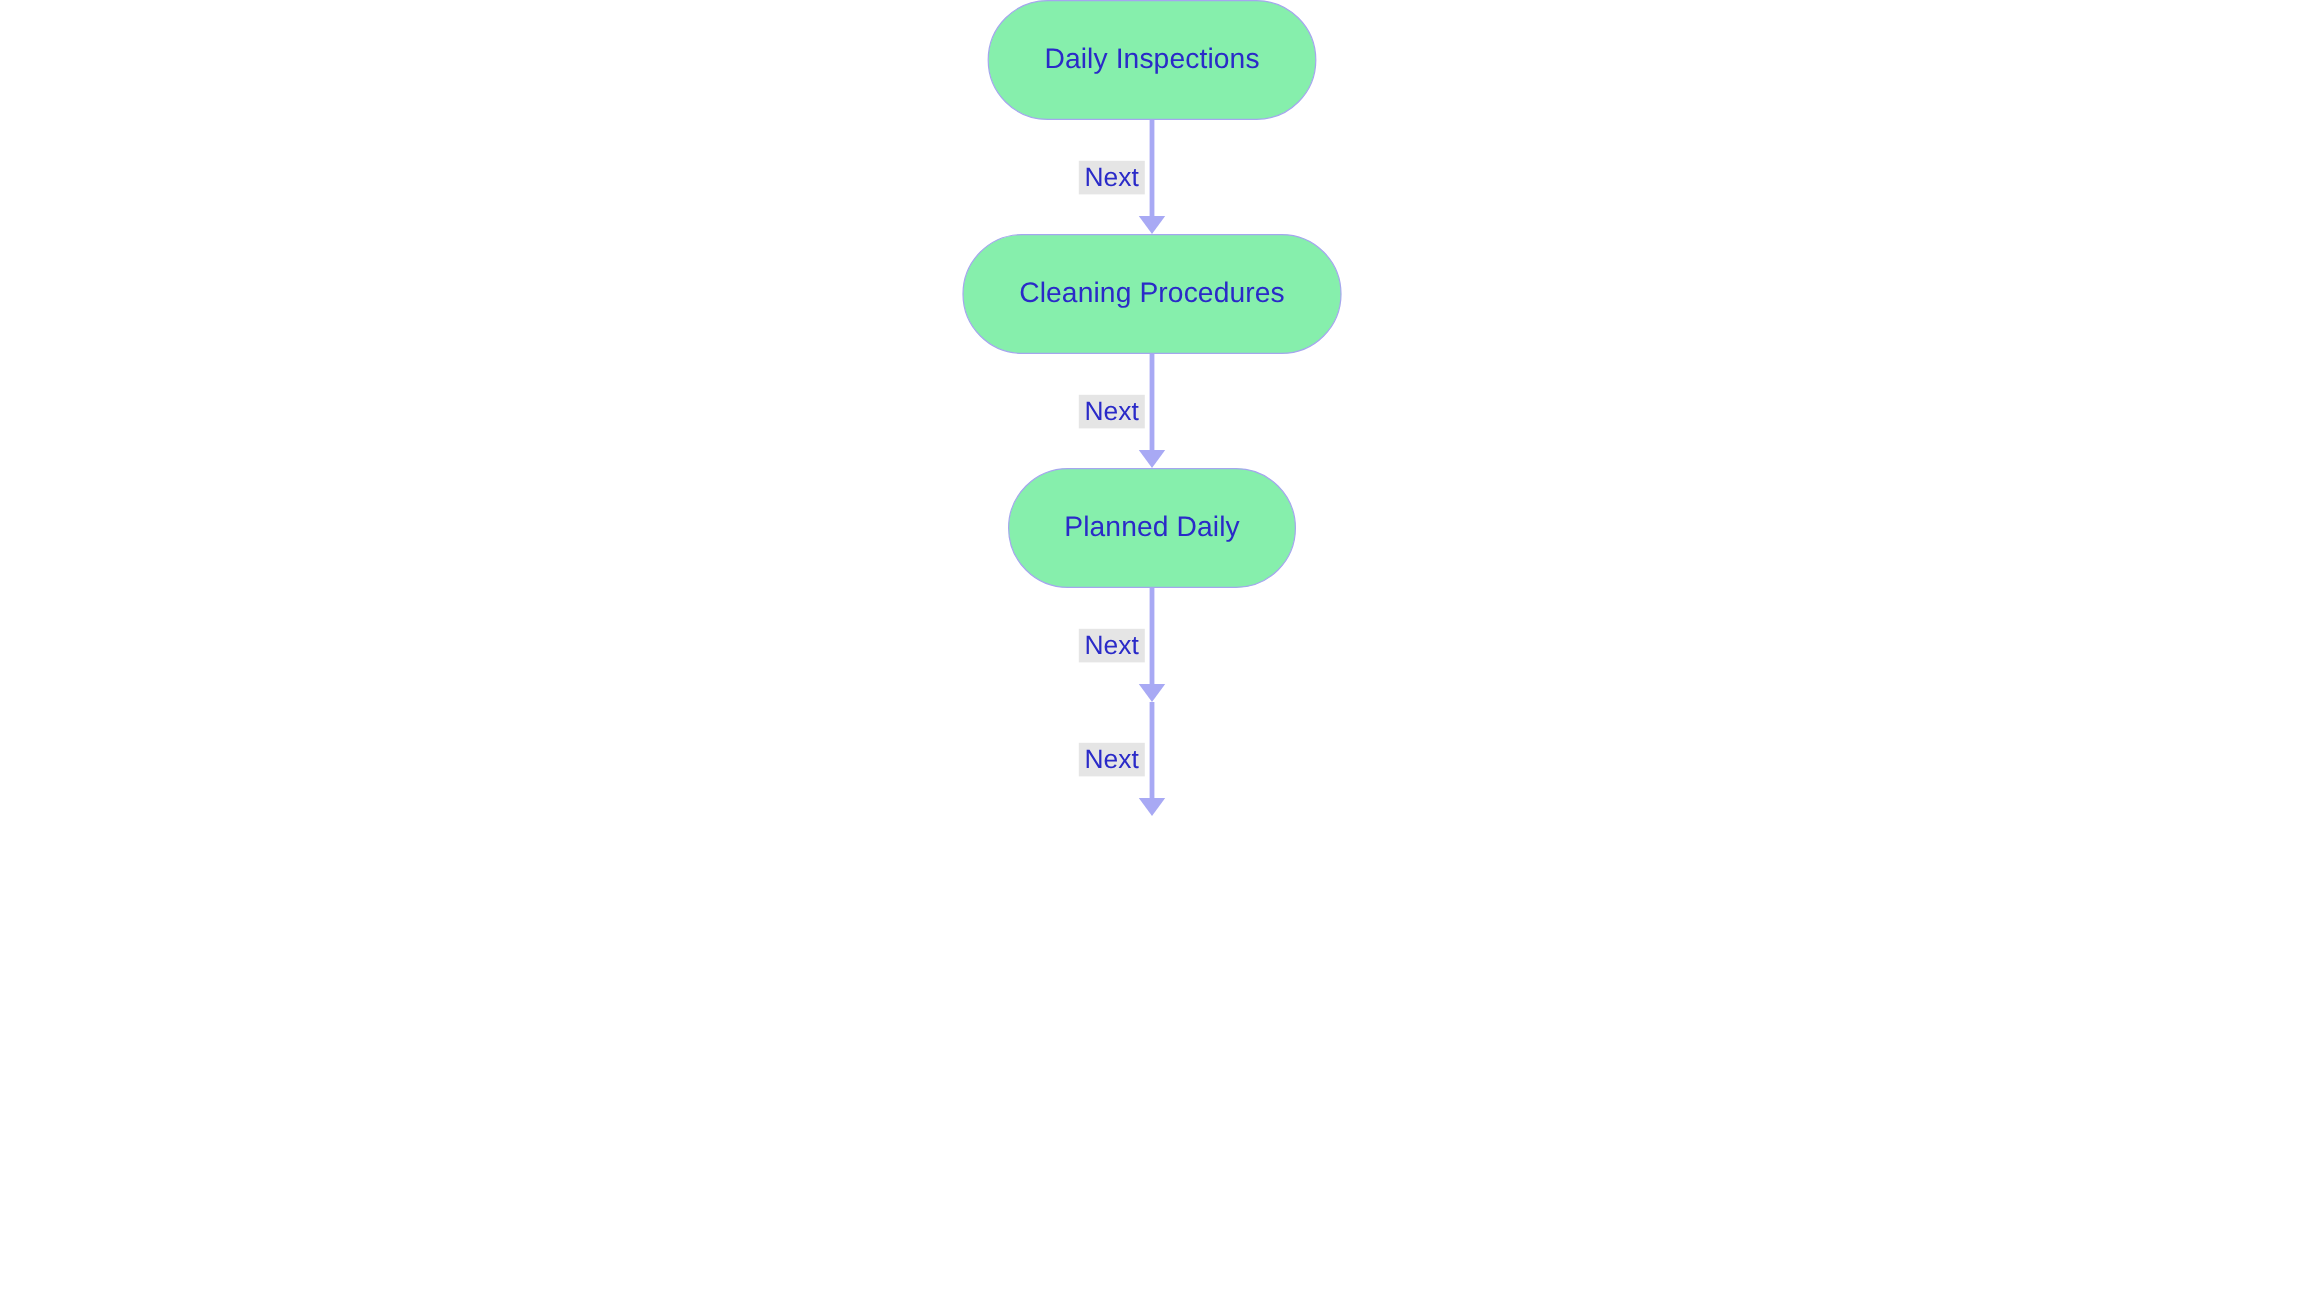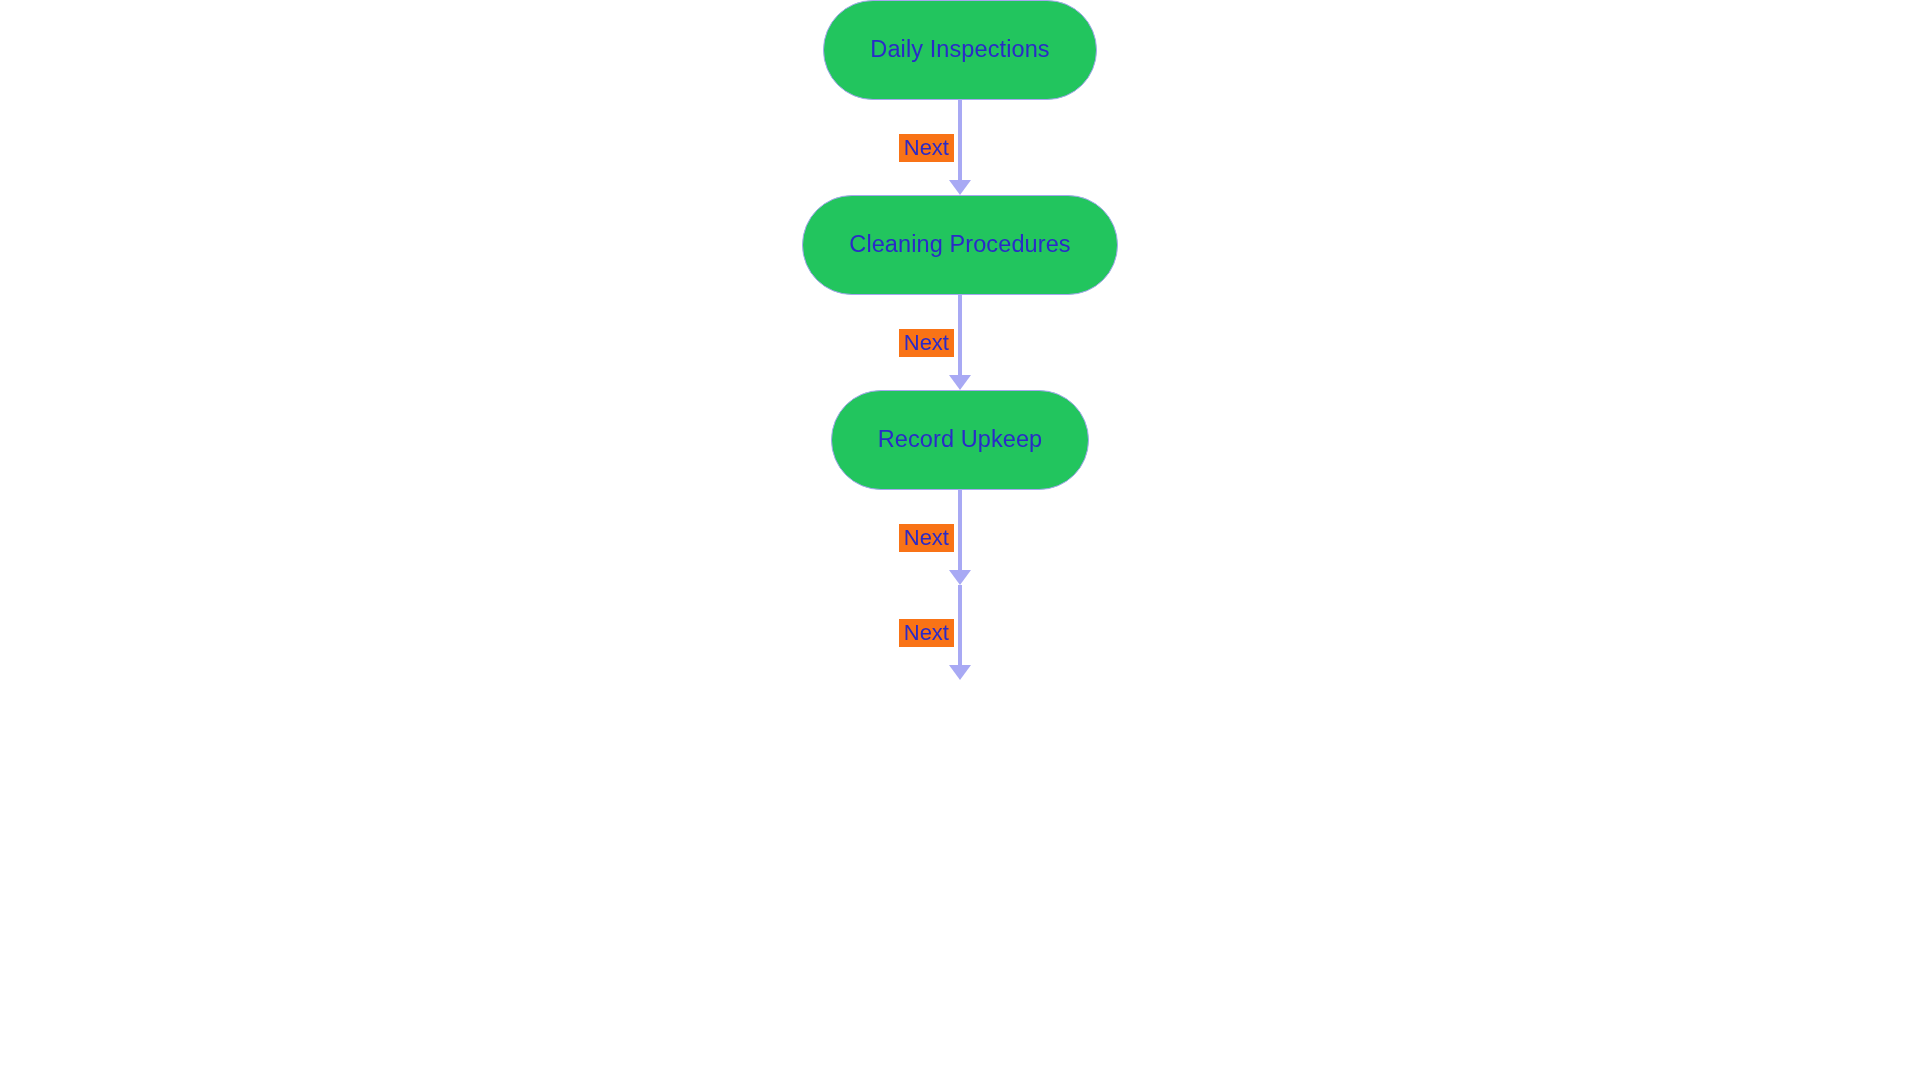--- a/index.html
+++ b/index.html
@@ -32,21 +32,21 @@
     display: flex;
     flex-direction: column;
     align-items: center;
   }
 
   
   .node {
     position: relative;
     height: 100px;
     border-radius: 50px;
-    background: #22c55e;
+    background: #86efac;
     border: 1.6px solid #a5a6ee;
     display: flex;
     align-items: center;
     justify-content: center;
     flex: 0 0 auto;
     z-index: 2;
   }
 
   .node-label {
     font-size: 23.5px;
@@ -98,21 +98,21 @@
     text-align: right;
     padding-right: 6px;
     font-size: 22px;
     line-height: 1;
     color: #2a2ac8;
     background: transparent;
     white-space: nowrap;
   }
 
   .connector-label span {
-    background: #f97316;
+    background: #e5e5e5;
     padding: 3px 5px 3px 5px;
     display: inline-block;
   }
 </style>
 </head>
 <body>
 
 <div id="flowchart">
   <div class="flow-column">
 
@@ -134,21 +134,21 @@
 
     <div class="connector">
       <div class="connector-line"></div>
       <div class="connector-arrow"></div>
       <div class="connector-label">
         <span>Next</span>
       </div>
     </div>
 
     <div class="node">
-      <span class="node-label">Record Upkeep</span>
+      <span class="node-label">Planned Daily</span>
     </div>
 
     <div class="connector">
       <div class="connector-line"></div>
       <div class="connector-arrow"></div>
       <div class="connector-label">
         <span>Next</span>
       </div>
     </div>
 

